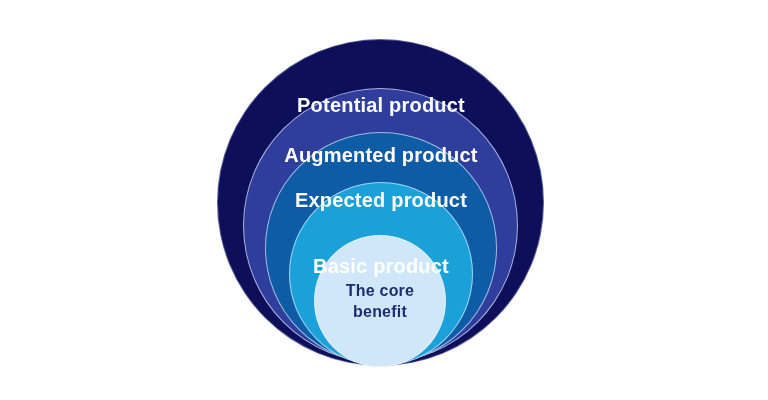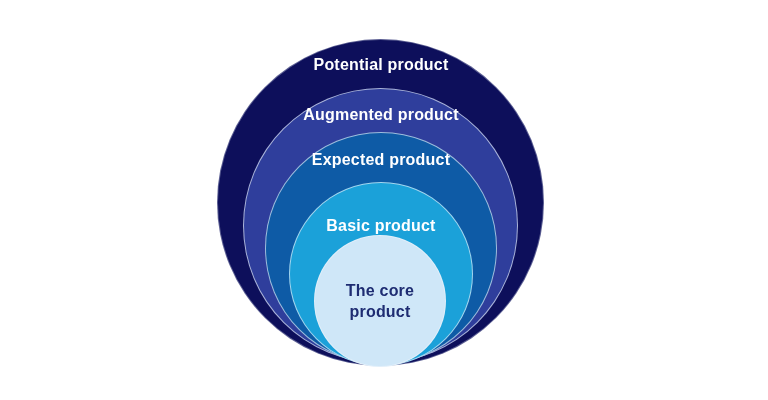--- a/index.html
+++ b/index.html
@@ -27,24 +27,25 @@
   .c3 { left: 265px; top: 132px; width: 232px; height: 232px; background: #0e5ba6; }
   .c4 { left: 289px; top: 182px; width: 184px; height: 184px; background: #1ba1d9; }
   .c5 { left: 314px; top: 235px; width: 132px; height: 132px; background: #cfe7f8; }
 
   .ring-label {
     position: absolute;
     left: 231px;
     width: 300px;
     text-align: center;
     color: #ffffff;
-    font-size: 16px;
+    font-size: 20px;
     font-weight: 600;
     line-height: 18px;
     letter-spacing: 0.2px;
+    margin-top: 40px;
   }
   .l1 { top: 56px;  }
   .l2 { top: 106px; }
   .l3 { top: 151px; }
   .l4 { top: 217px; }
   .core-label {
     position: absolute;
     left: 320px;
     top: 280px;
     width: 120px;
@@ -72,15 +73,15 @@
   <div class="circle c5" data-bg="diagram.levels.4.color" style="background-color: rgb(207, 231, 248);"></div>
 
   <div class="ring-label l1">Potential product</div>
 
   <div class="ring-label l2">Augmented product</div>
 
   <div class="ring-label l3">Expected product</div>
 
   <div class="ring-label l4">Basic product</div>
 
-  <div class="core-label" style="color: rgb(30, 44, 114);">The core product</div>
+  <div class="core-label" style="color: rgb(30, 44, 114);">The core benefit</div>
 
 </div>
 
 </body></html>

